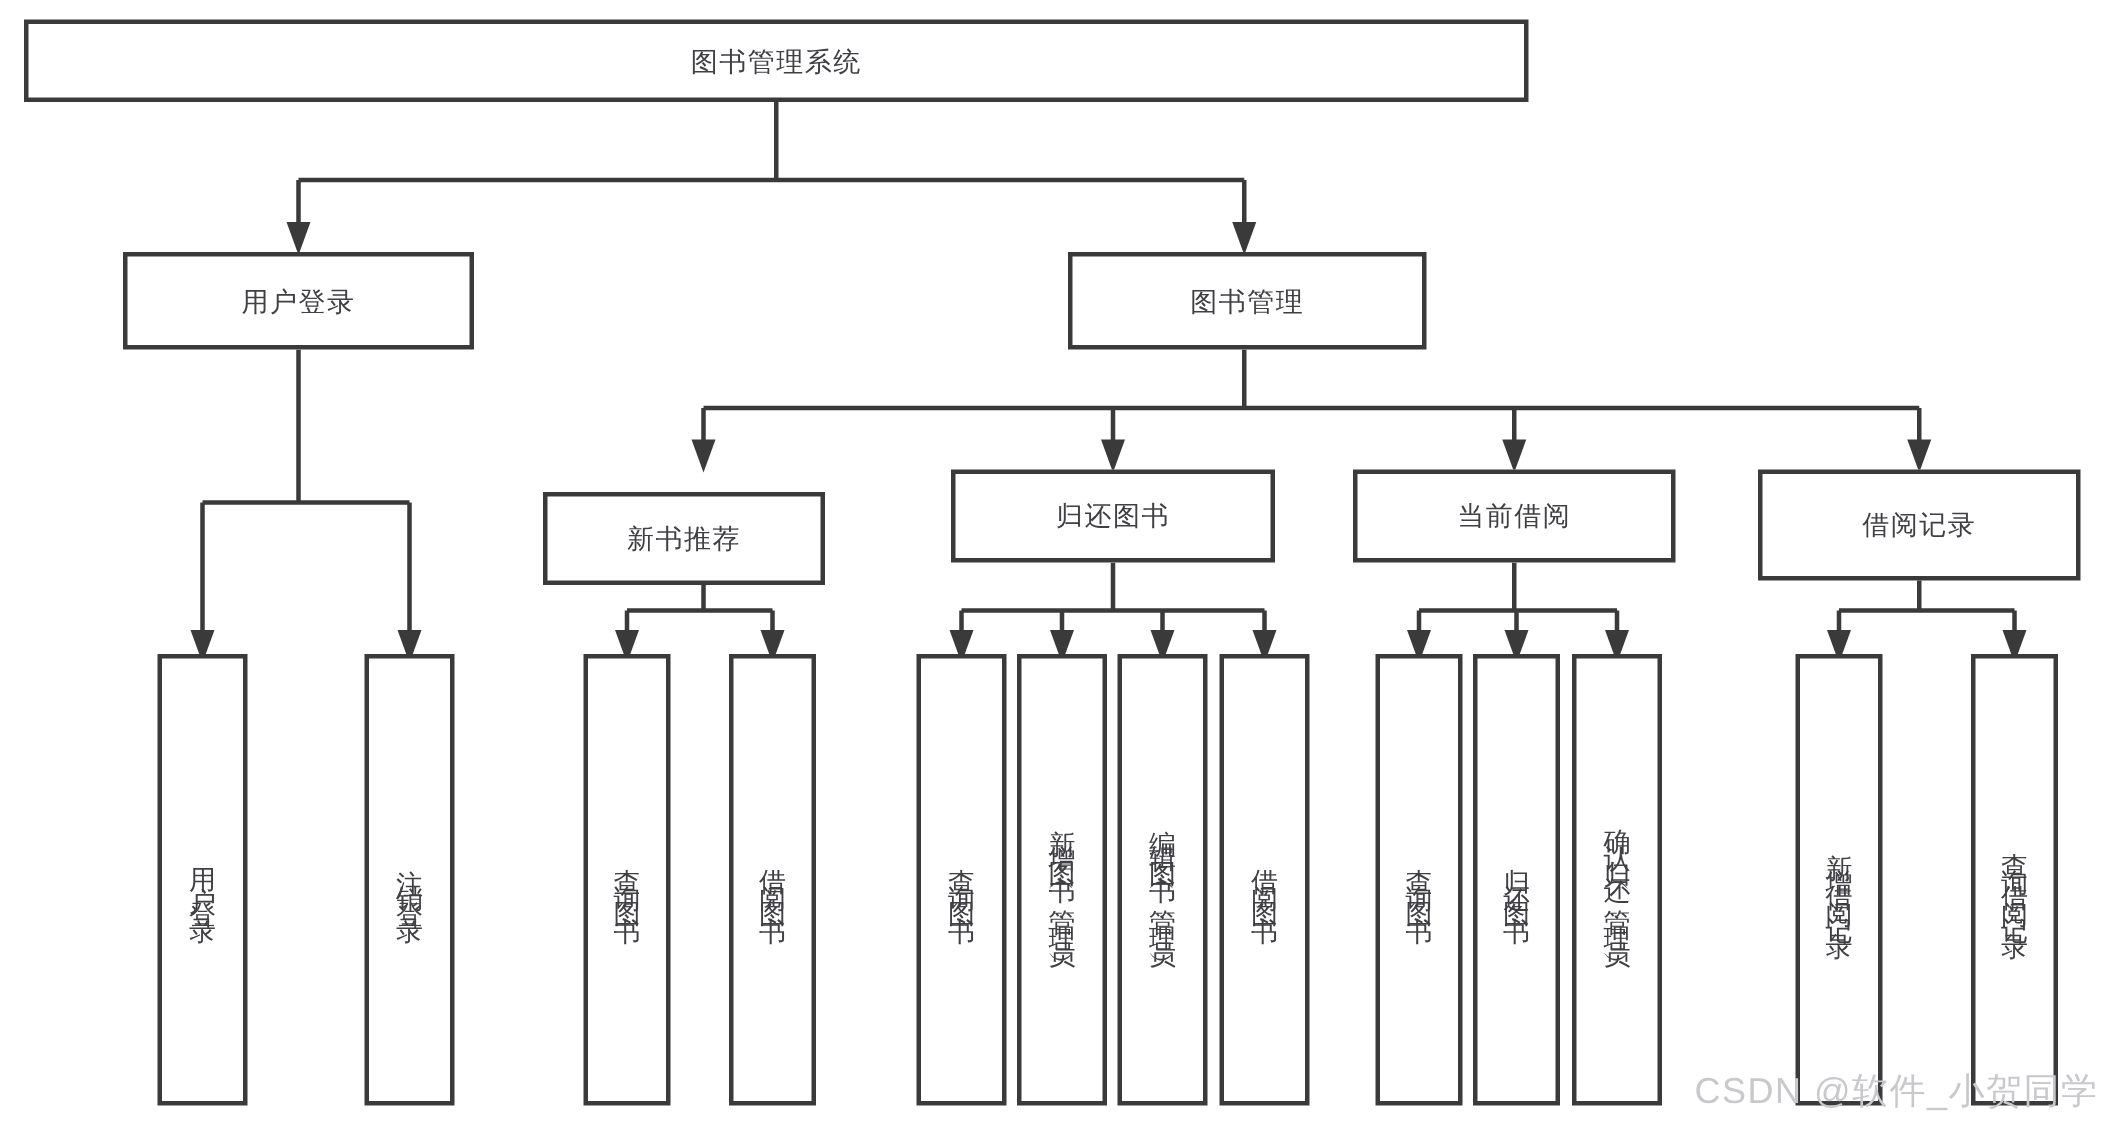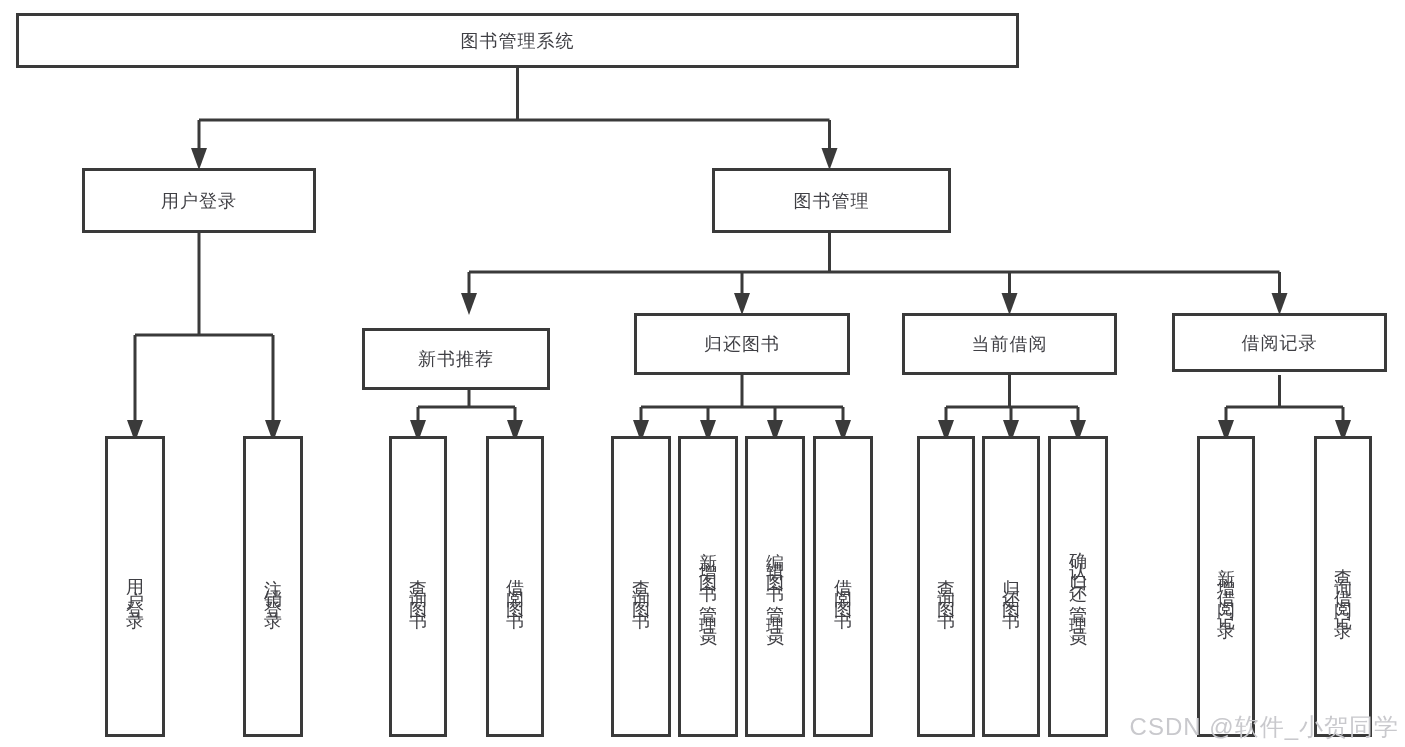--- a/index.html
+++ b/index.html
@@ -81,21 +81,21 @@
   </svg>
 
   <div class="node hbox" style="left:16px;top:13px;width:1003px;height:55px;">图书管理系统</div>
 
   <div class="node hbox" style="left:82px;top:168px;width:234px;height:65px;">用户登录</div>
   <div class="node hbox" style="left:712px;top:168px;width:239px;height:65px;">图书管理</div>
 
   <div class="node hbox" style="left:362px;top:313px;width:188px;height:62px;margin-top:15px;">新书推荐</div>
   <div class="node hbox" style="left:634px;top:313px;width:216px;height:62px;">归还图书</div>
   <div class="node hbox" style="left:902px;top:313px;width:215px;height:62px;">当前借阅</div>
-  <div class="node hbox" style="left:1172px;top:313px;width:215px;height:59px;text-align:center;">借阅记录</div>
+  <div class="node hbox" style="left:1172px;top:313px;width:215px;height:74px;text-align:center;">借阅记录</div>
 
   <div class="node vbox" style="left:105px;top:436px;width:60px;height:301px;">用户登录</div>
   <div class="node vbox" style="left:243px;top:436px;width:60px;height:301px;">注销登录</div>
 
   <div class="node vbox" style="left:389px;top:436px;width:58px;height:301px;">查询图书</div>
   <div class="node vbox" style="left:486px;top:436px;width:58px;height:301px;">借阅图书</div>
 
   <div class="node vbox" style="left:611px;top:436px;width:60px;height:301px;">查询图书</div>
   <div class="node vbox" style="left:678px;top:436px;width:60px;height:301px;">新增图书（管理员）</div>
   <div class="node vbox" style="left:745px;top:436px;width:60px;height:301px;">编辑图书（管理员）</div>

